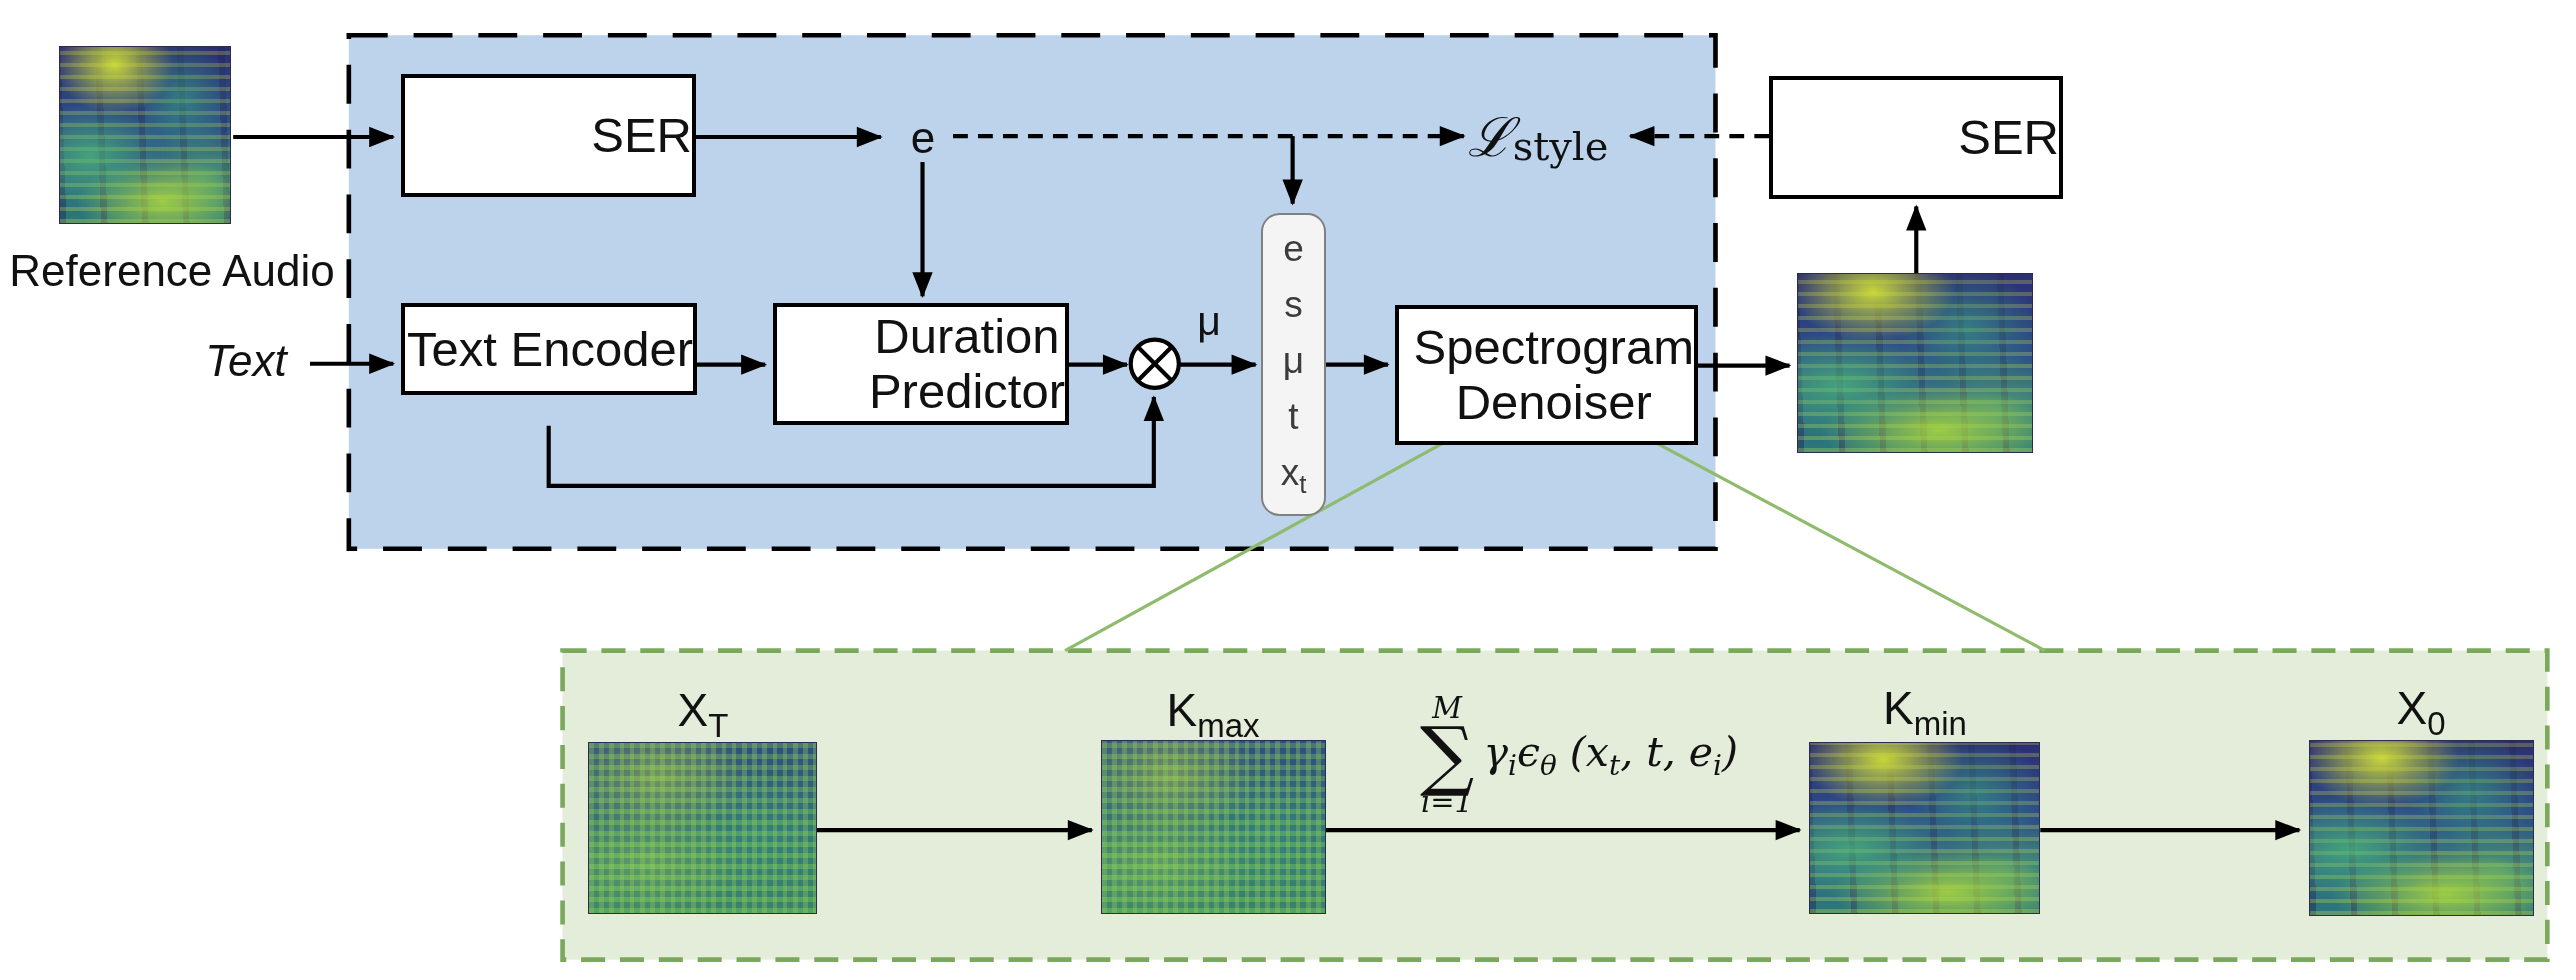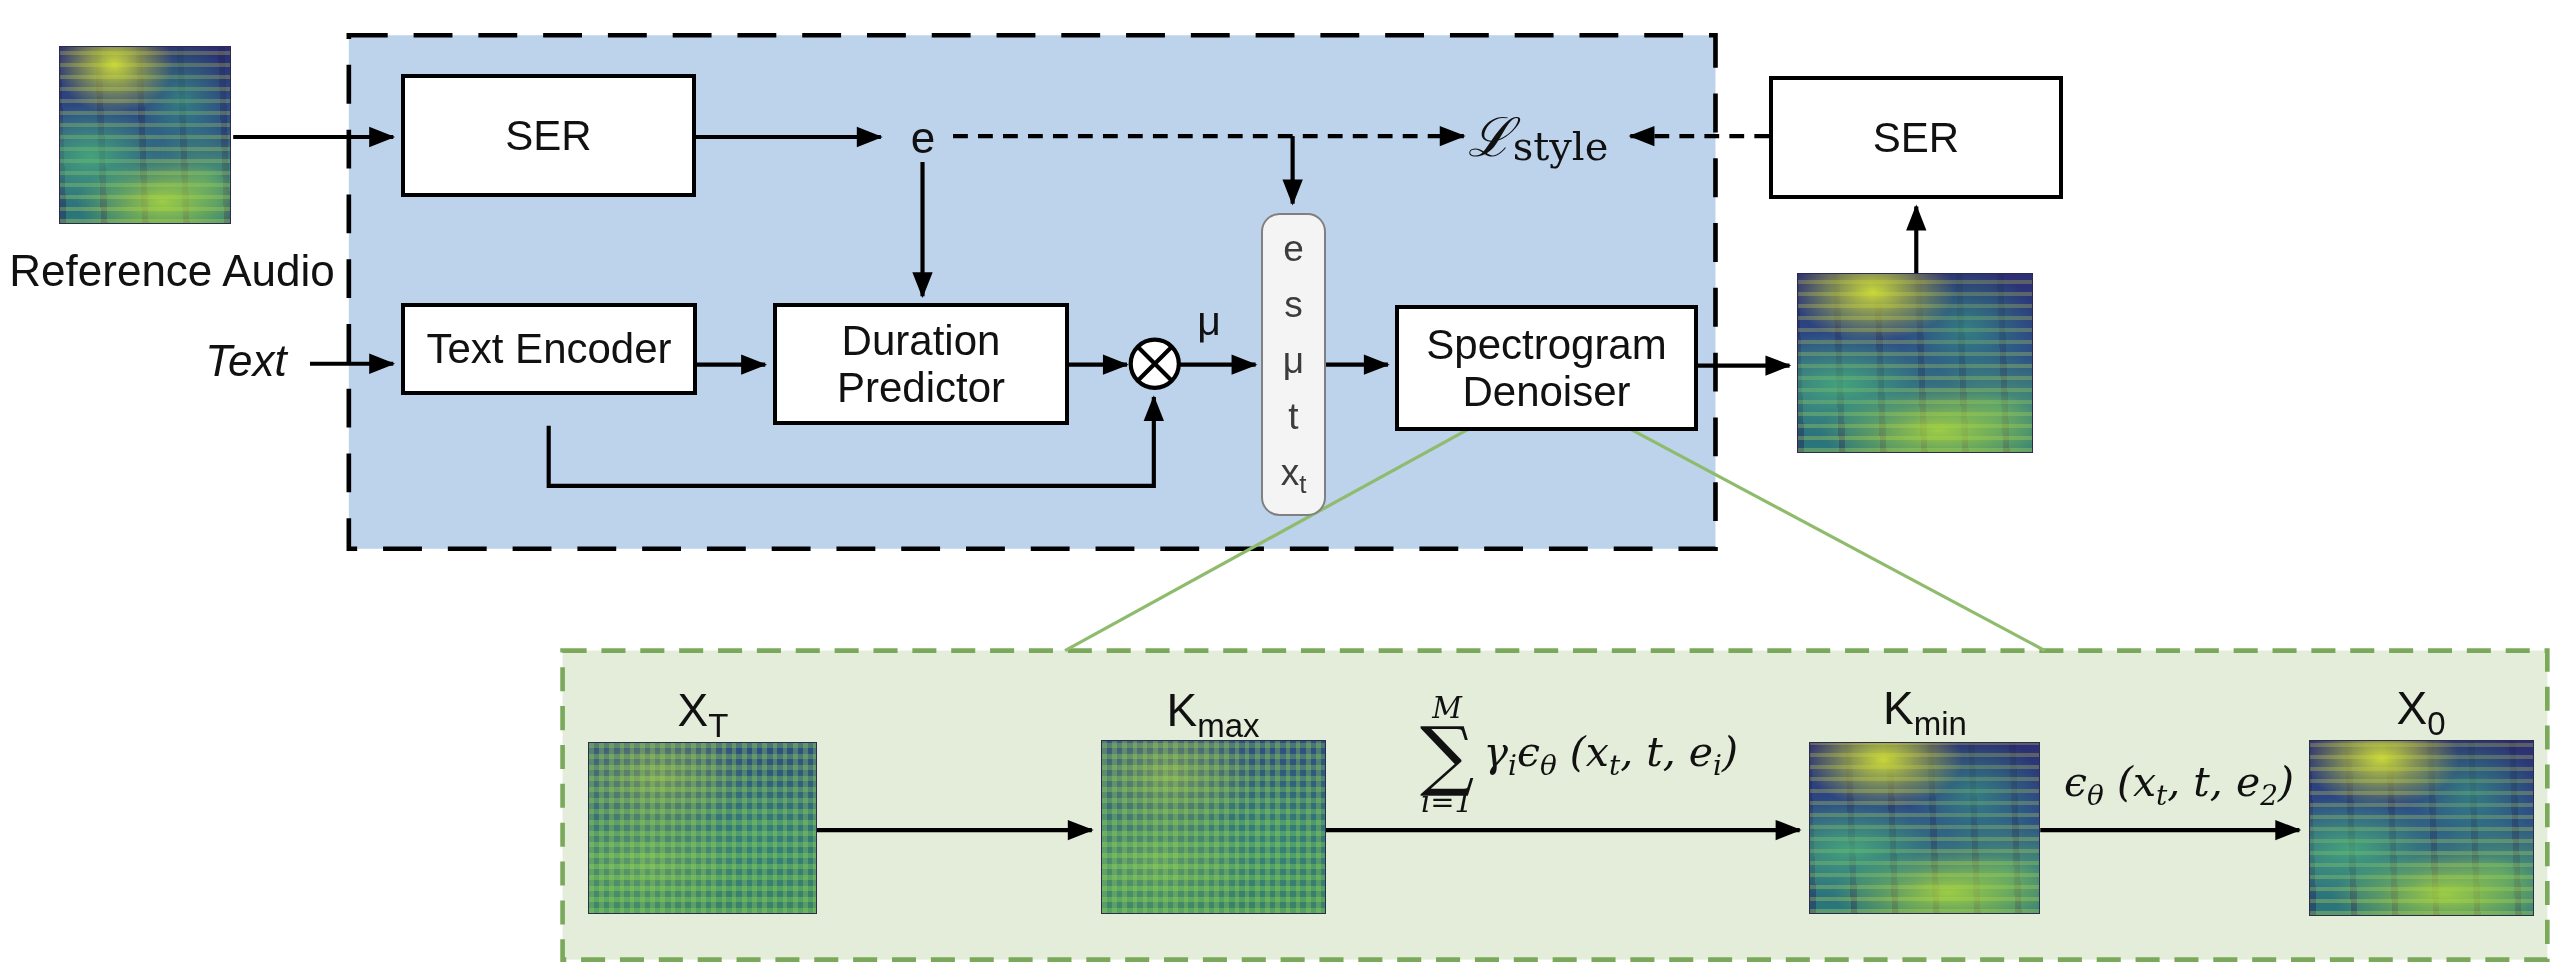--- a/index.html
+++ b/index.html
@@ -15,22 +15,22 @@
   svg.overlay{position:absolute;left:0;top:0;width:2576px;height:981px;}
   .blue-region{fill:var(--blue-fill);stroke:var(--blue-border);stroke-width:5;stroke-dasharray:42 28;}
   .green-region{fill:var(--green-fill);stroke:var(--green-border);stroke-width:5;stroke-dasharray:26 16;}
   .wire{stroke:#000;stroke-width:4.5;fill:none;}
   .wire.dashed{stroke-dasharray:16 11;}
   .expand{stroke:var(--green-line);stroke-width:3.5;fill:none;}
   .node-circle{fill:#fff;stroke:#000;stroke-width:4.5;}
 
   .box{
     position:absolute; box-sizing:border-box; background:#fff; border:4.6px solid #000;
-    display:flex; align-items:center; justify-content:center; text-align:center;
-    font-size:42px; line-height:1.12; white-space:pre-line;
+    display:flex; align-items:center; justify-content:flex-end; text-align:center;
+    font-size:49px; line-height:1.12; white-space:pre-line;
   }
   .pill{
     position:absolute; box-sizing:border-box; left:1261px; top:213px; width:65px; height:303px;
     background:var(--pill-fill); border:2.8px solid var(--pill-border); border-radius:18.5px;
     display:flex; flex-direction:column; align-items:center; justify-content:space-evenly;
     font-size:37px; color:#3c3c3c; padding:5.6px 0;
   }
   .pill sub{font-size:26px;}
   .lbl{position:absolute; transform:translate(-50%,-50%); font-size:44px; white-space:nowrap;}
   .stage-lbl{position:absolute; transform:translate(-50%,-50%); font-size:46px; white-space:nowrap;}
@@ -120,21 +120,21 @@
   <div class="spec" style="left:1797px;top:273px;width:236px;height:180px;"></div>
   <div class="spec spec--noisy" style="left:588px;top:742px;width:229px;height:172px;"></div>
   <div class="spec spec--noisy" style="left:1101px;top:740px;width:225px;height:174px;"></div>
   <div class="spec" style="left:1809px;top:742px;width:231px;height:172px;"></div>
   <div class="spec" style="left:2309px;top:740px;width:225px;height:176px;"></div>
 
   <div class="box" style="left:401px;top:74px;width:295px;height:123px;"><span>SER</span></div>
   <div class="box" style="left:401px;top:303px;width:296px;height:92px;"><span>Text Encoder</span></div>
   <div class="box" style="left:773px;top:303px;width:296px;height:122px;"><span>Duration
 Predictor</span></div>
-  <div class="box" style="left:1395px;top:305px;width:303px;height:126px;"><span>Spectrogram
+  <div class="box" style="left:1395px;top:305px;width:303px;height:140px;"><span>Spectrogram
 Denoiser</span></div>
   <div class="box" style="left:1769px;top:76px;width:294px;height:123px;"><span>SER</span></div>
 
   <div class="pill">
     <span><span>e</span><sub></sub></span>
     <span><span>s</span><sub></sub></span>
     <span><span>μ</span><sub></sub></span>
     <span><span>t</span><sub></sub></span>
     <span><span>x</span><sub>t</sub></span>
   </div>
@@ -156,18 +156,15 @@
 
   <div class="formula" style="left:1579px;top:755px;">
     <span class="sigma-col">
       <span class="sig-upper">M</span>
       <span class="sig">∑</span>
       <span class="sig-lower">i=1</span>
     </span>
     <span><span>γ</span><sub>i</sub><span>ϵ</span><sub>θ</sub><span> (x</span><sub>t</sub><span>, t, e</span><sub>i</sub><span>)</span></span>
   </div>
 
-  <div class="formula" style="left:2179px;top:785px;">
-    <span><span>ϵ</span><sub>θ</sub><span> (x</span><sub>t</sub><span>, t, e</span><sub>2</sub><span>)</span></span>
-  </div>
 
 </div>
 
 
 </body></html>

